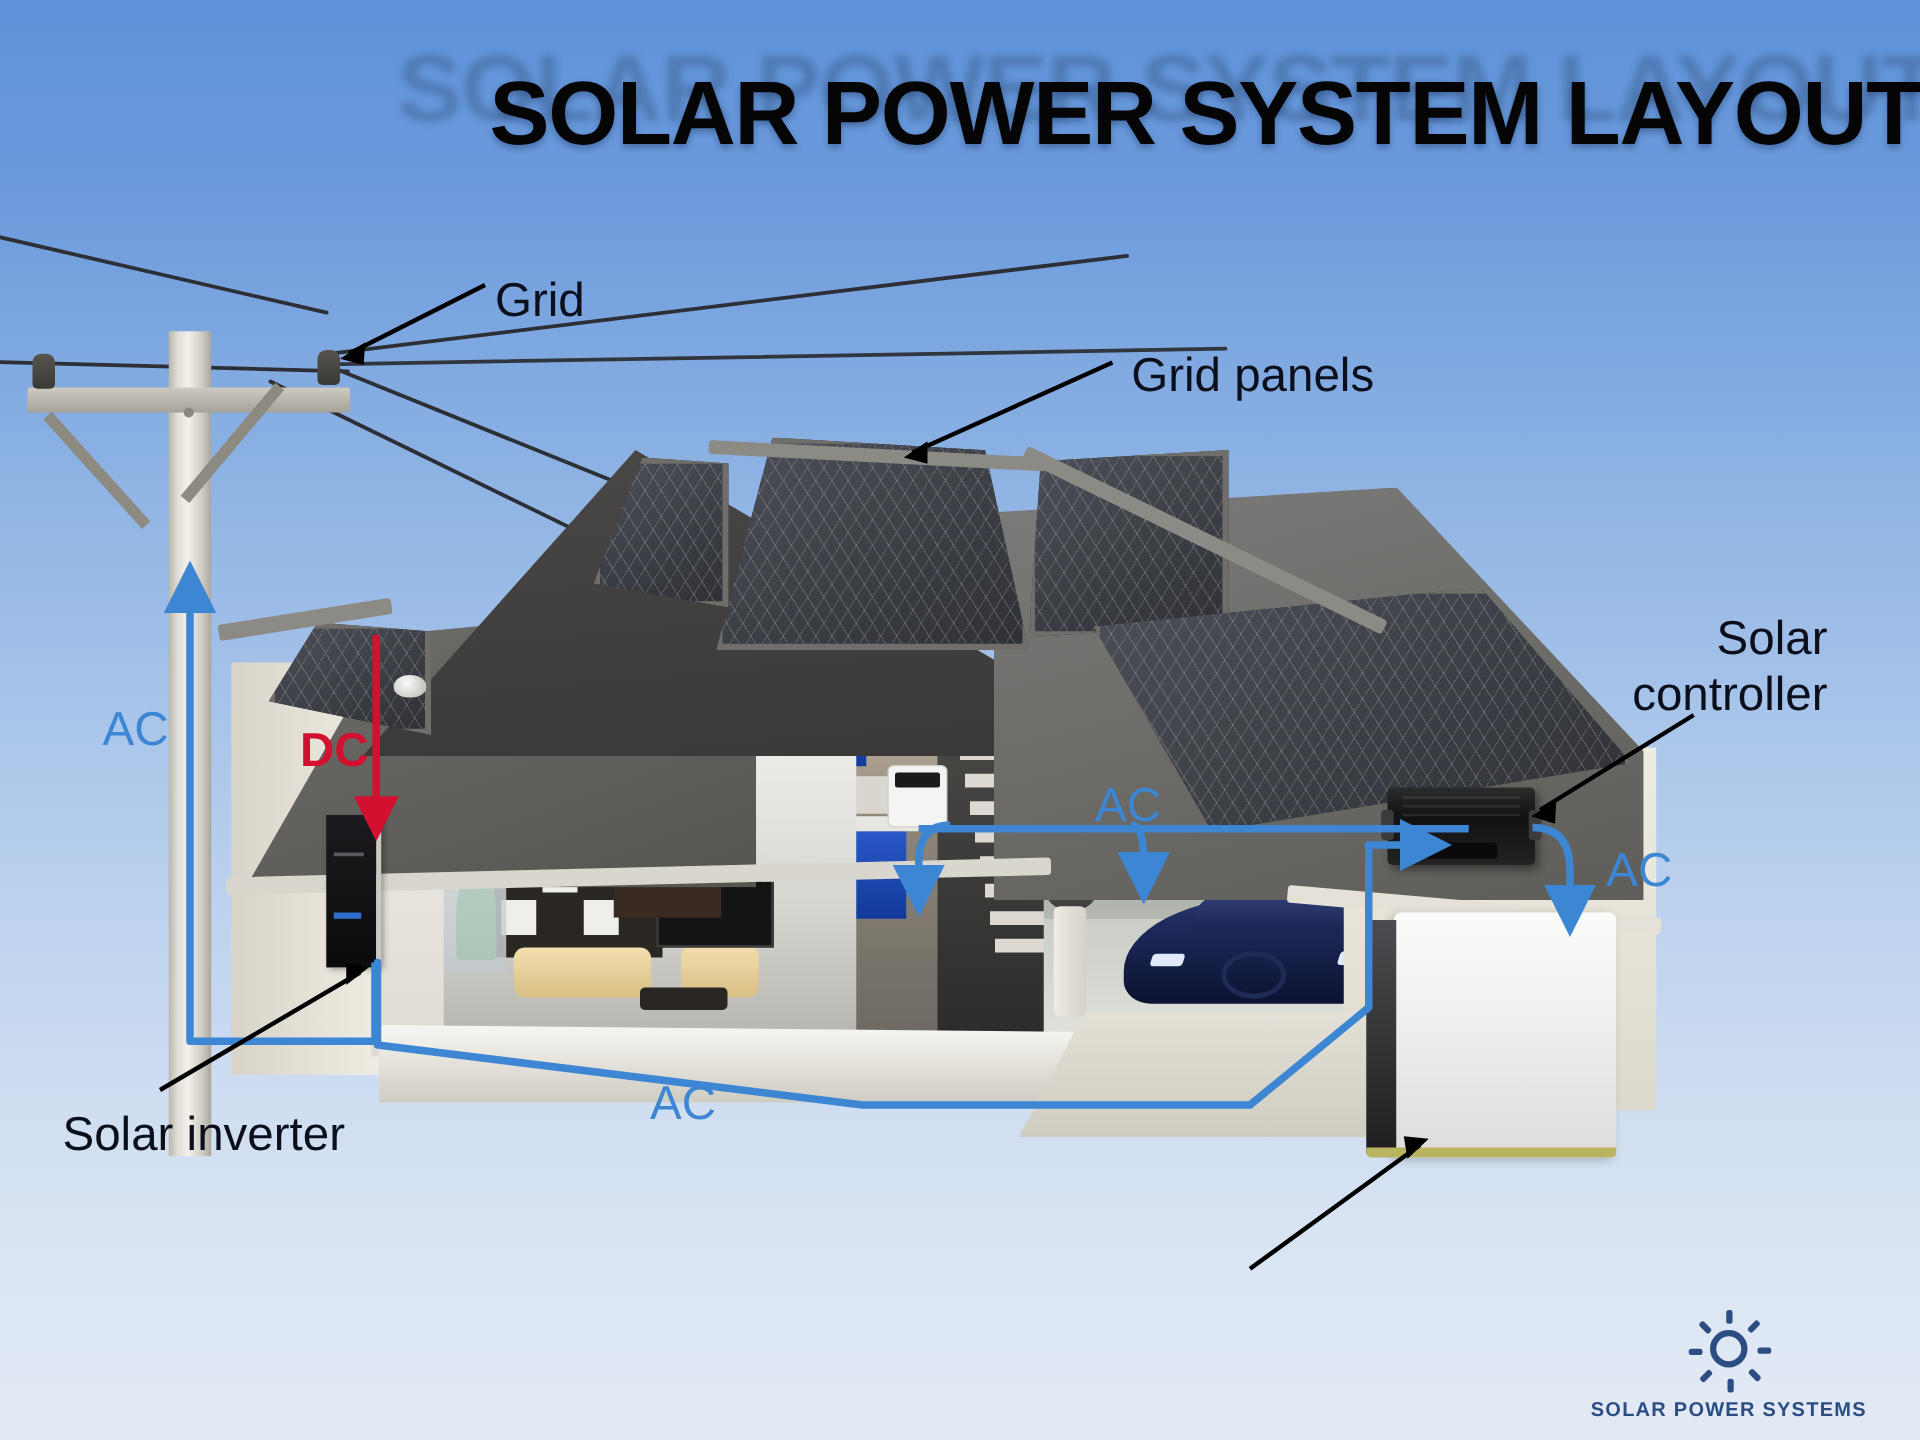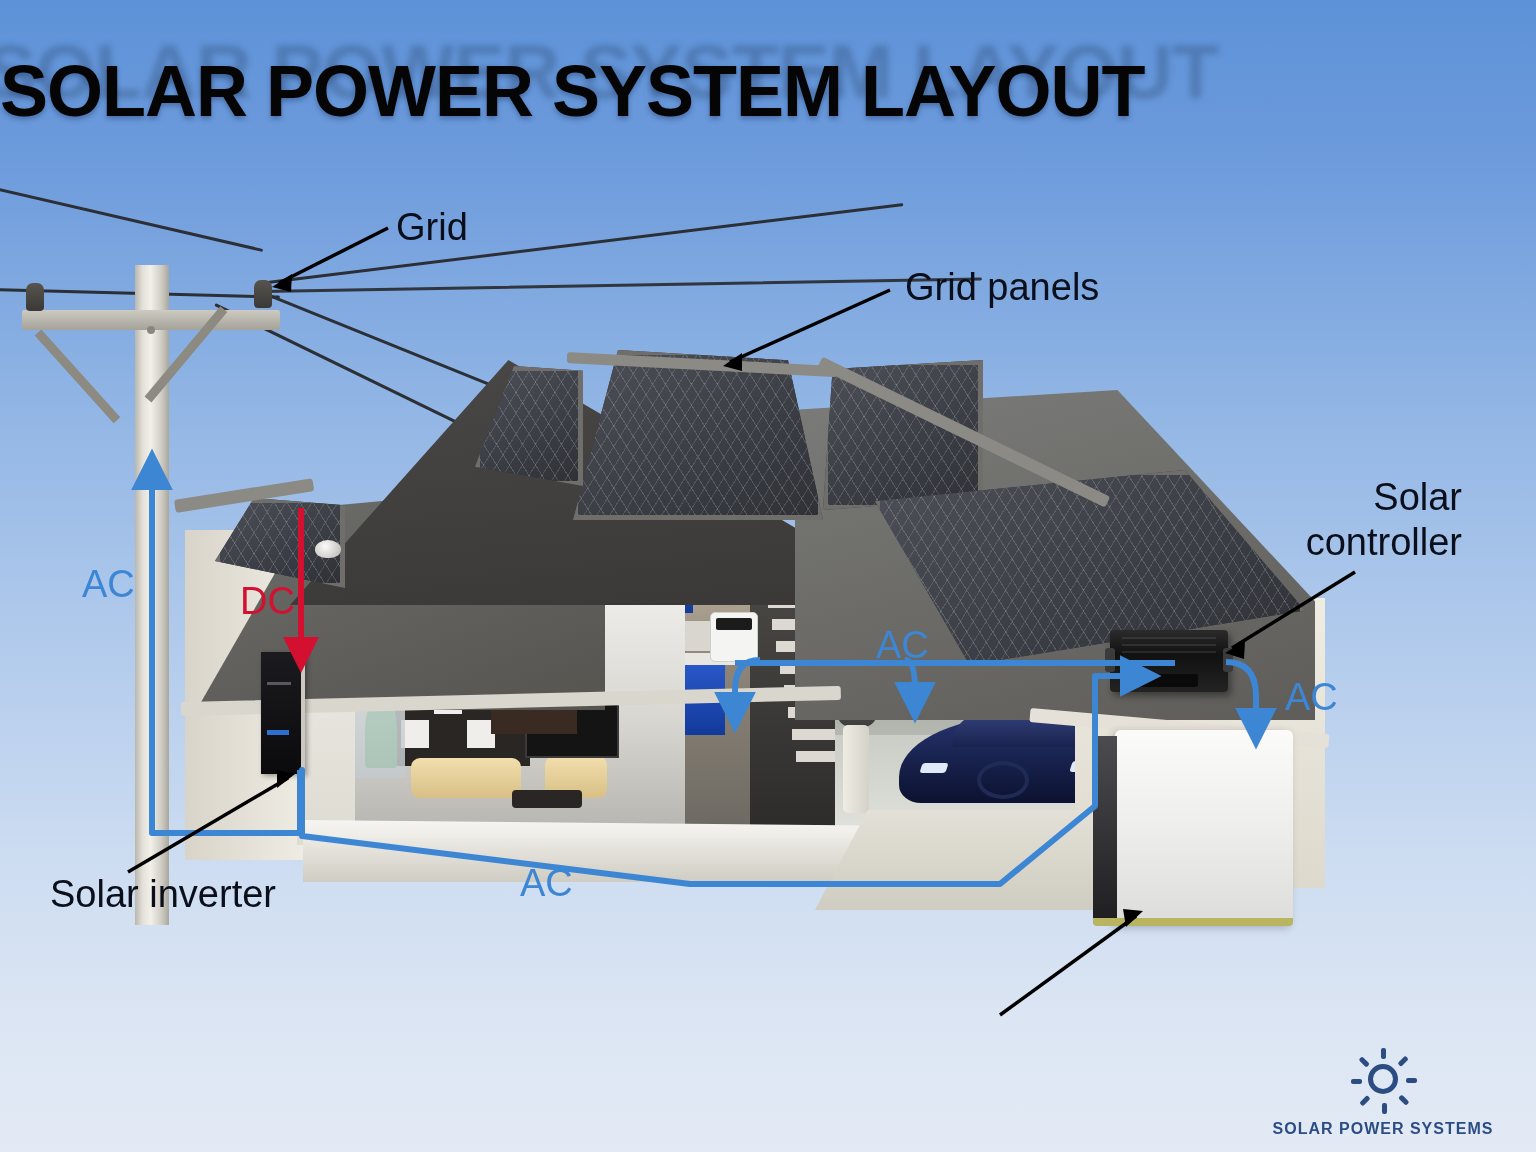--- a/index.html
+++ b/index.html
@@ -2,21 +2,21 @@
 <html><head>
 <meta charset="utf-8">
 <style>
   html,body{margin:0;padding:0;}
   body{width:1536px;height:1152px;overflow:hidden;font-family:"Liberation Sans",sans-serif;}
   #stage{position:relative;width:1536px;height:1152px;
     background:linear-gradient(180deg,#5d92d8 0%,#6d9bdc 14%,#8fb4e4 34%,#b2cbec 56%,#ccdcf1 74%,#dbe5f3 88%,#e3eaf5 100%);
     overflow:hidden;}
 
   
-  .title{position:absolute;left:0;right:0;text-align:left;font-weight:bold;
+  .title{position:absolute;left:0;right:0;text-align:right;font-weight:bold;
     font-family:"Liberation Sans",sans-serif;letter-spacing:-1px;white-space:nowrap;}
   #title-ghost{top:28px;font-size:76px;color:rgba(38,62,100,.30);filter:blur(3px);
     transform:scaleX(1.02);}
   #title-main{top:50px;font-size:72px;color:#050505;text-shadow:0 3px 5px rgba(20,40,80,.35);}
 
   
   #pole-group{position:absolute;left:0;top:180px;width:320px;height:700px;}
   .pole-mast{position:absolute;left:135px;top:85px;width:34px;height:660px;
     background:linear-gradient(90deg,#b9b6ad 0%,#e2e0d8 22%,#f2f0ea 46%,#cfccc3 78%,#a9a69d 100%);}
   .pole-arm{position:absolute;left:22px;top:130px;width:258px;height:20px;
@@ -105,24 +105,24 @@
   .battery-foot{position:absolute;background:#b9b45f;border-radius:0 0 4px 4px;}
   .thermostat{position:absolute;background:#f4f4f2;border-radius:5px;border:1px solid #cfcfcb;}
   .thermostat i{position:absolute;left:5px;top:5px;right:5px;height:12px;background:#1b1b1b;border-radius:2px;}
   .camera{position:absolute;background:radial-gradient(circle at 40% 35%,#fbfbfa,#b6b4ae);border-radius:50% 50% 45% 45%;}
 
   
   svg.flow{position:absolute;left:0;top:0;width:1536px;height:1152px;overflow:visible;}
 
   
   .lbl{position:absolute;color:#0b0f1c;font-size:38px;font-family:"Liberation Sans",sans-serif;
-    line-height:1.18;white-space:pre-line;}
+    line-height:1.18;white-space:pre-line;margin-top:14px;}
   .flowlbl{position:absolute;font-size:38px;font-family:"Liberation Sans",sans-serif;}
   .ac-lbl{color:#3d86d4;}
-  .dc-lbl{color:#d41030;font-weight:normal;text-align:center;}
+  .dc-lbl{color:#d41030;font-weight:bold;text-align:center;}
 
   
   #logo{position:absolute;right:18px;bottom:14px;width:270px;text-align:center;}
   #logo-text{font-size:16px;font-weight:bold;letter-spacing:1px;color:#2c4d82;
     font-family:"Liberation Sans",sans-serif;}
   .sun{position:relative;width:72px;height:66px;margin:0 auto 6px;}
   .sun-core{position:absolute;left:21px;top:16px;width:30px;height:30px;border-radius:50%;
     border:5px solid #2c4d82;box-sizing:border-box;}
   .ray{position:absolute;background:#2c4d82;border-radius:2px;width:5px;height:11px;
     left:33.5px;top:0;transform-origin:3px 33px;}

